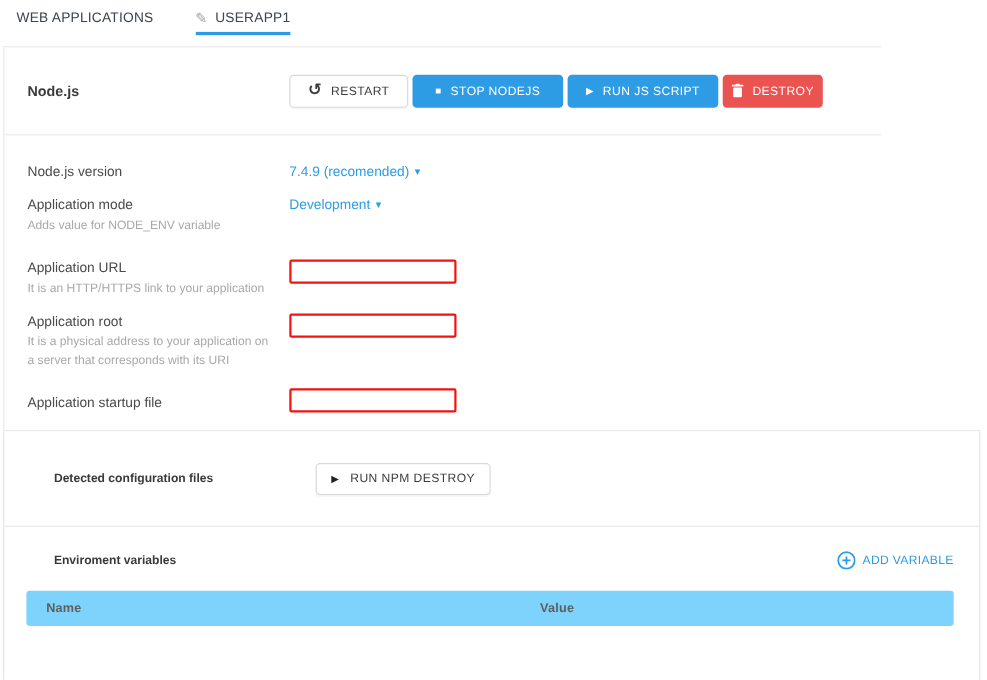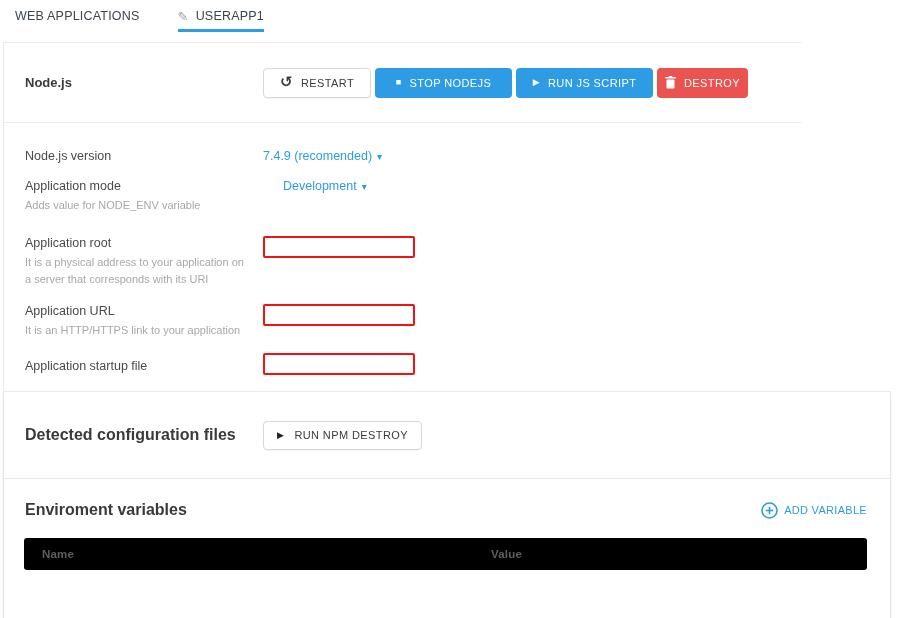--- a/index.html
+++ b/index.html
@@ -51,51 +51,51 @@
   .btn-red{background:var(--red);color:#fff;width:91px;justify-content:center;}
   .i-restart{font-size:15px;font-weight:700;line-height:1;margin-top:-2px;}
   .i-stop{font-size:9px;line-height:1;}
   .i-play{font-size:9px;line-height:1;}
   
   .form{width:797px;padding:26px 0 16px 21px;}
   .frow{display:flex;align-items:flex-start;}
   .lblcol{width:238px;}
   .flabel{font-size:12.5px;color:var(--label);}
   .fhelp{font-size:11px;color:var(--help);line-height:1.55;margin-top:4px;max-width:228px;}
-  .mb16{margin-bottom:16px;} .mb22{margin-bottom:22px;gap:20px;} .mb14{margin-bottom:14px;}
+  .mb16{margin-bottom:16px;} .mb22{margin-bottom:22px;} .mb14{margin-bottom:14px;}
   .sel-link{
     display:inline-flex;align-items:center;gap:5px;
     color:var(--blue);font-size:12.5px;cursor:pointer;text-decoration:none;text-align:right;
   }
   .sel-caret{font-size:10px;line-height:1;margin-top:1px;}
   .err-input{
     width:152px;height:22px;border:2px solid var(--err);border-radius:2px;
     font-family:inherit;font-size:12px;padding:0 6px;outline:none;background:#fff;
   }
   
   .lower{
     width:887px;
     border-top:1px solid var(--line);
     border-right:1px solid var(--line);
     border-bottom:1px solid #dcdcdc;
     box-shadow:0 2px 3px rgba(0,0,0,.07);
   }
   .detected{height:86px;display:flex;align-items:center;padding-left:21px;}
-  .bold-label{font-size:16px;font-weight:700;color:#3a3a3a;width:238px;}
+  .bold-label{font-size:11px;font-weight:700;color:#3a3a3a;width:238px;margin-left:24px;}
   .btn-npm{width:159px;height:29px;gap:10px;}
   .i-play-dark{font-size:9px;line-height:1;color:#222;}
   .env{height:141px;border-top:1px solid var(--line);padding:22px 23px 0 21px;}
   .env-head{display:flex;align-items:center;justify-content:space-between;}
   .add-var{
     display:inline-flex;align-items:center;gap:6px;color:var(--blue);
     font-size:11px;letter-spacing:.3px;cursor:pointer;
   }
   .tbl-head{
     margin-top:19px;margin-left:-1px;
-    background:#000000;border-radius:3px;height:32px;
+    background:#7dd3fc;border-radius:3px;height:32px;
     display:flex;align-items:center;
     font-size:11.5px;font-weight:700;color:#5e5e5e;letter-spacing:.2px;
   }
   .col-name{padding-left:18px;width:467px;}
   .col-value{flex:1;}
   svg{display:block;}
 </style>
 </head>
 <body>
 
@@ -153,32 +153,32 @@
       <div class="lblcol">
         <div class="flabel">Application mode</div>
         <div class="fhelp">Adds value for NODE_ENV variable</div>
       </div>
       <a class="sel-link">
         <span>Development</span>
         <span class="sel-caret">▾</span>
       </a>
     </div>
 
+    <div class="frow mb14">
+      <div class="lblcol">
+        <div class="flabel">Application URL</div>
+        <div class="fhelp">It is an HTTP/HTTPS link to your application</div>
+      </div>
+      <input class="err-input" type="text" value="" style="">
+    </div>
+
     <div class="frow mb16">
       <div class="lblcol">
         <div class="flabel">Application root</div>
         <div class="fhelp">It is a physical address to your application on a server that corresponds with its URI</div>
-      </div>
-      <input class="err-input" type="text" value="" style="">
-    </div>
-
-    <div class="frow mb14">
-      <div class="lblcol">
-        <div class="flabel">Application URL</div>
-        <div class="fhelp">It is an HTTP/HTTPS link to your application</div>
       </div>
       <input class="err-input" type="text" value="" style="">
     </div>
 
     <div class="frow">
       <div class="lblcol" style="padding-top:6px;">
         <div class="flabel">Application startup file</div>
       </div>
       <input class="err-input" type="text" value="" style="">
     </div>

